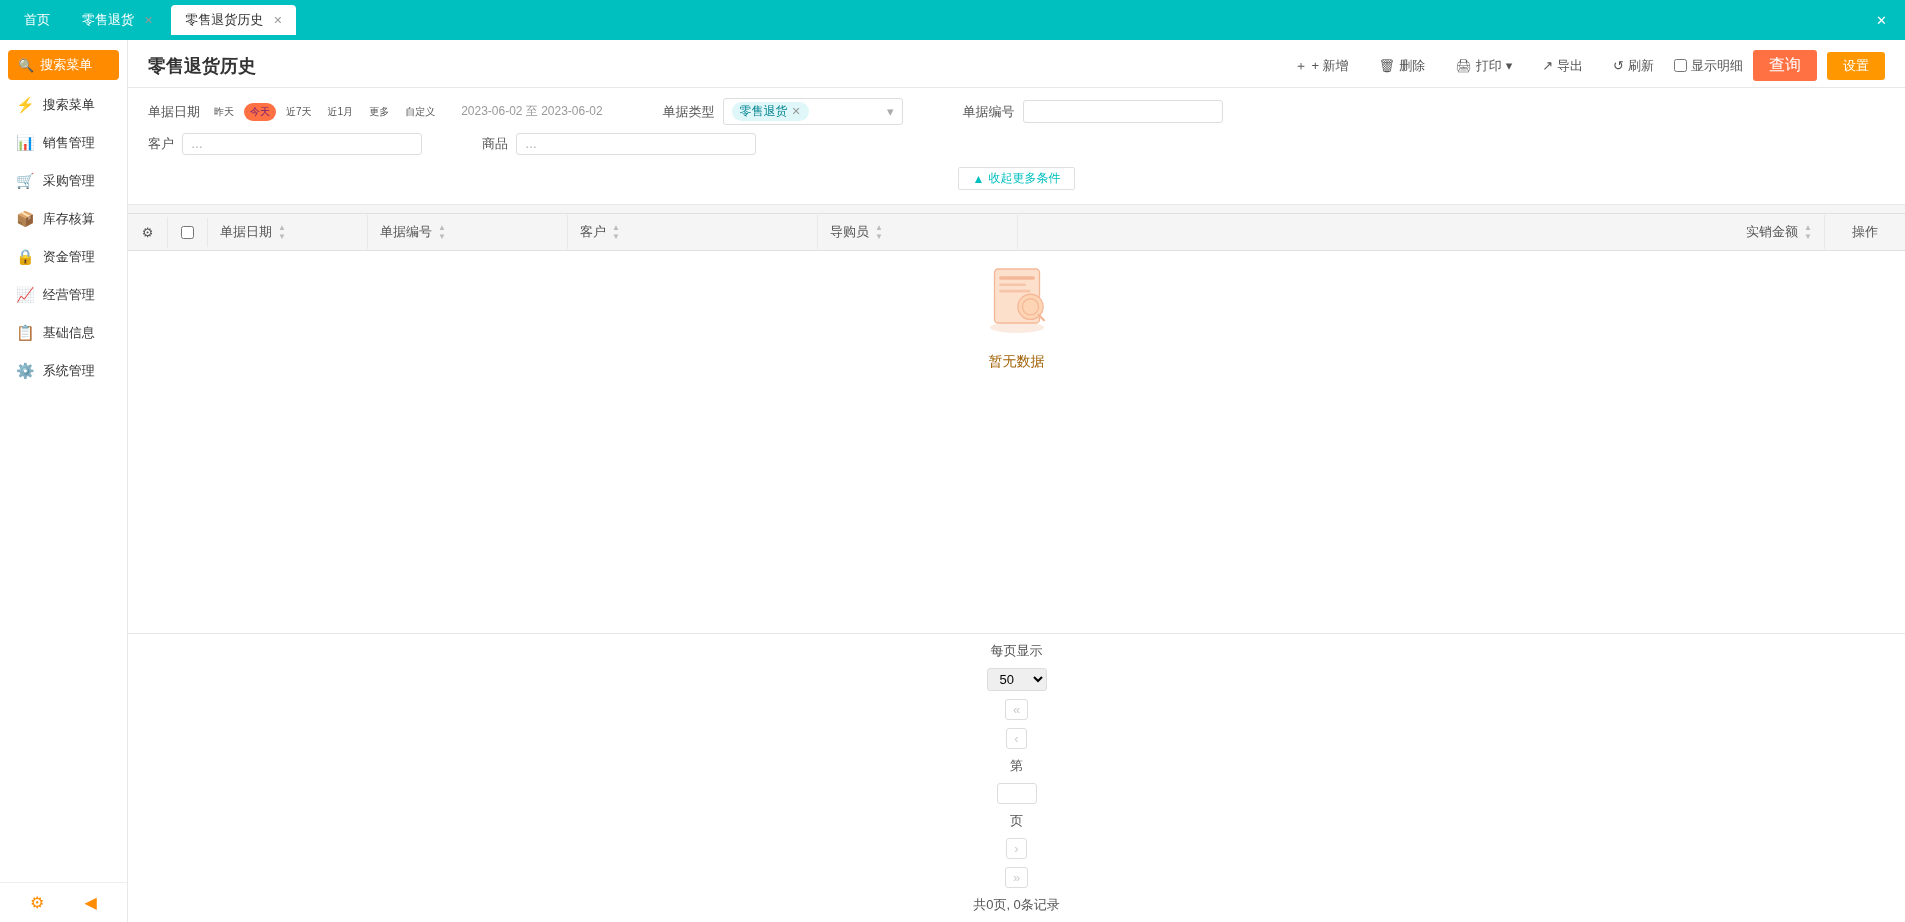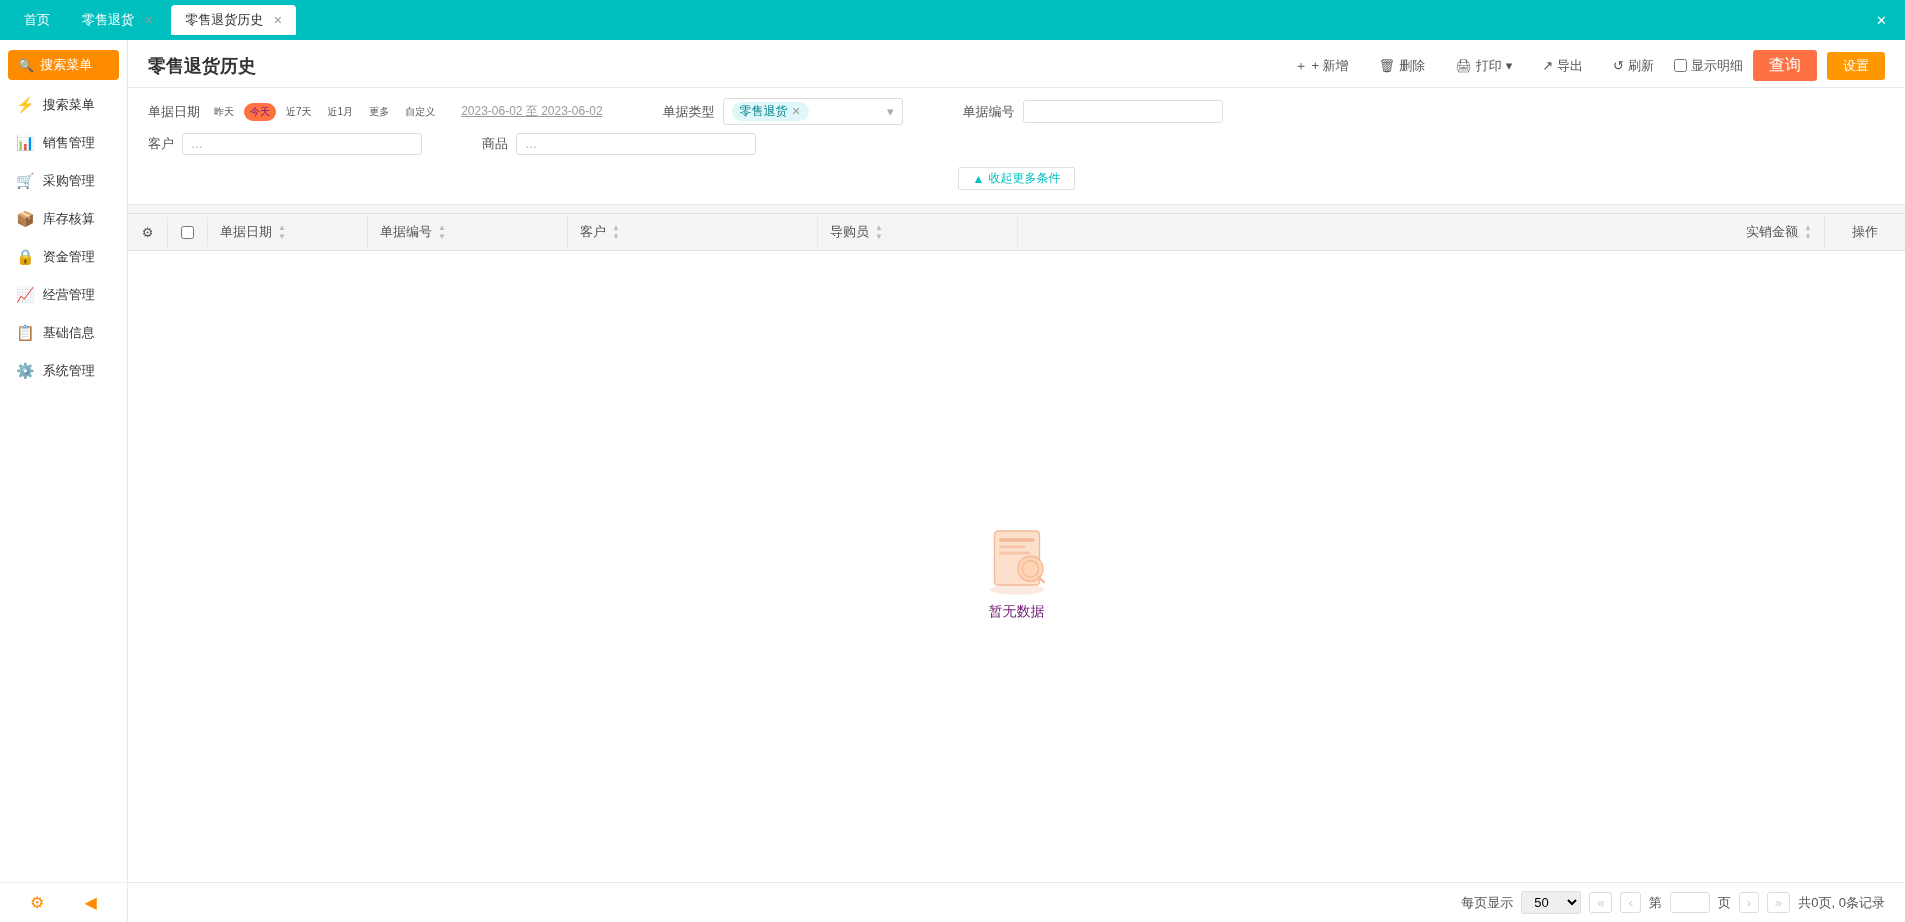--- a/index.html
+++ b/index.html
@@ -201,21 +201,20 @@
       border-radius: 2px;
     }
     .date-btn.active {
       background: #ff7043;
       color: #701a75;
       border-radius: 10px;
     }
     .date-range {
       font-size: 12px;
       color: #999;
-      text-decoration: underline;
     }
     .filter-input {
       border: 1px solid #ddd;
       border-radius: 3px;
       padding: 3px 8px;
       font-size: 13px;
       width: 120px;
       outline: none;
     }
     .filter-select {
@@ -303,40 +302,42 @@
     .th.action { width: 80px; justify-content: center; border-right: none; }
     .sort-arrows { display: flex; flex-direction: column; gap: 1px; margin-left: 3px; }
     .sort-up, .sort-down { font-size: 8px; color: #bbb; line-height: 1; }
 
     
     .empty-state {
       flex: 1;
       display: flex;
       flex-direction: column;
       align-items: center;
-      justify-content: center;
-      color: #701a75;
+      justify-content: flex-start;
+      color: #a16207;
       font-size: 14px;
+      gap: 12px;
     }
     .empty-icon {
       width: 90px;
       height: 90px;
     }
 
     
     .pagination {
       display: flex;
       align-items: center;
       justify-content: flex-end;
       padding: 8px 20px;
       border-top: 1px solid #e8e8e8;
       background: #fff;
       gap: 8px;
       font-size: 13px;
       color: #555;
+      flex-direction: column;
     }
     .page-size-select {
       border: 1px solid #ddd;
       border-radius: 3px;
       padding: 2px 8px;
       font-size: 13px;
     }
     .page-nav-btn {
       border: 1px solid #ddd;
       border-radius: 3px;

